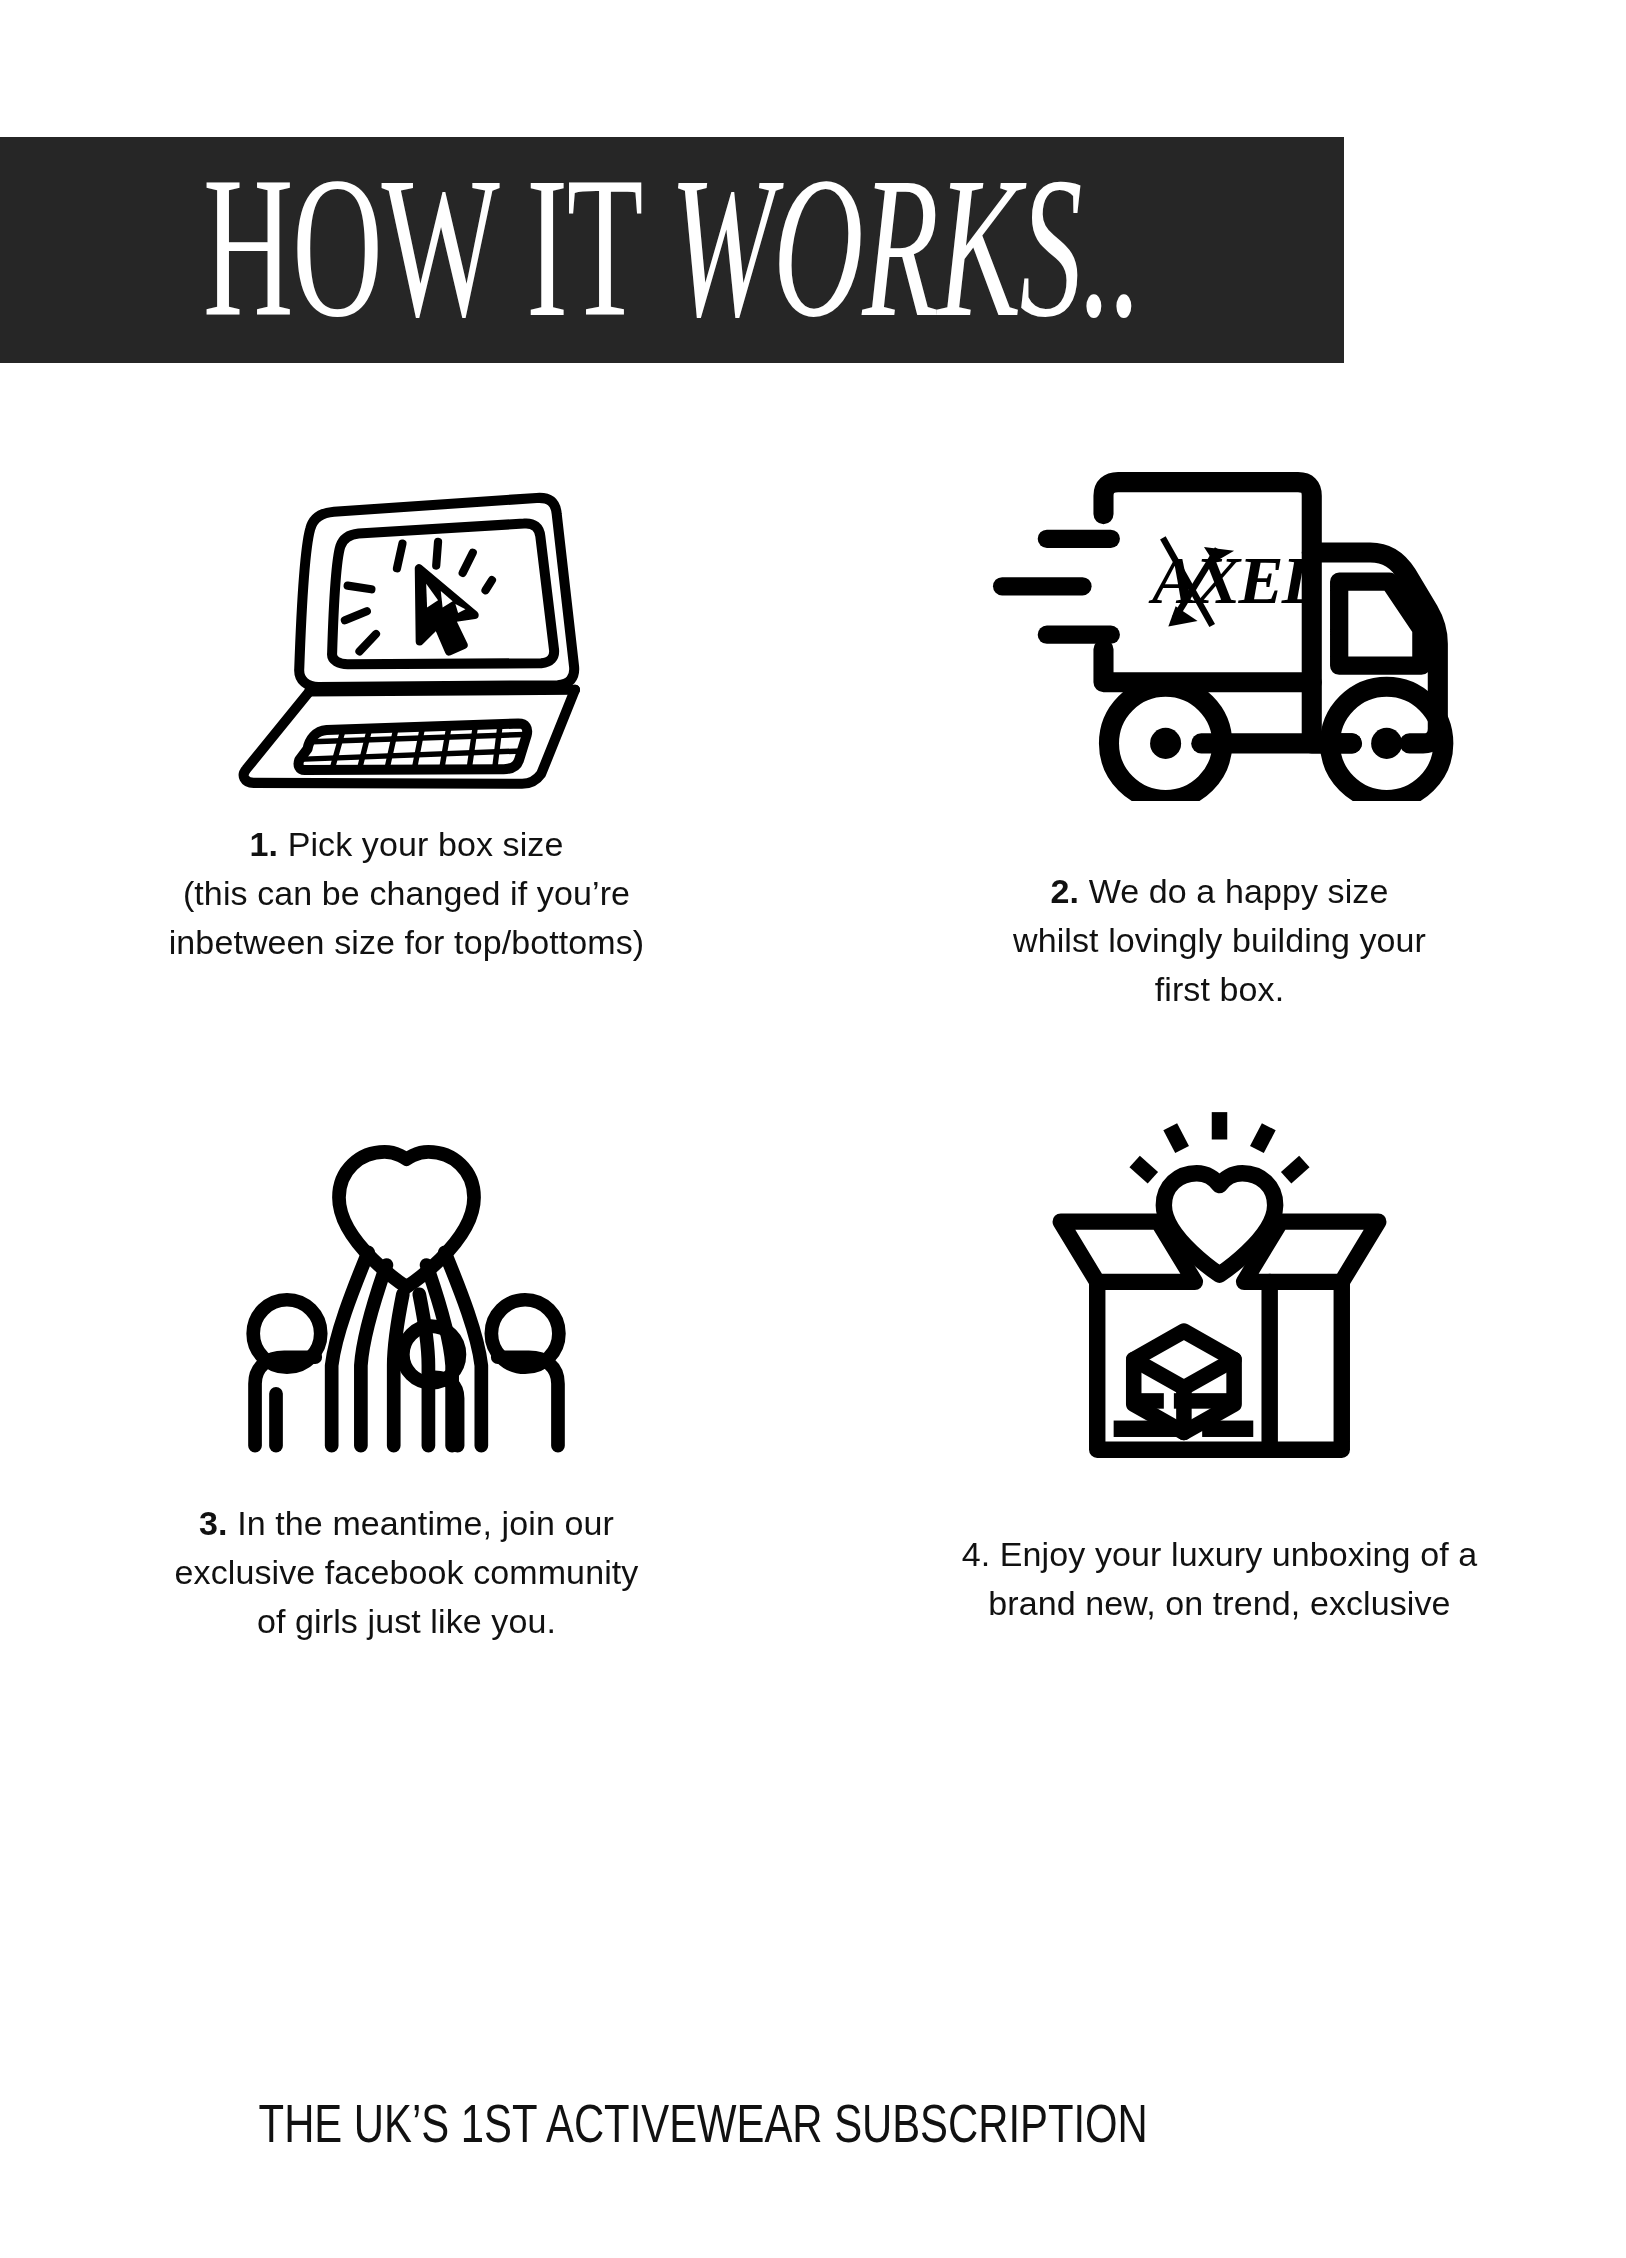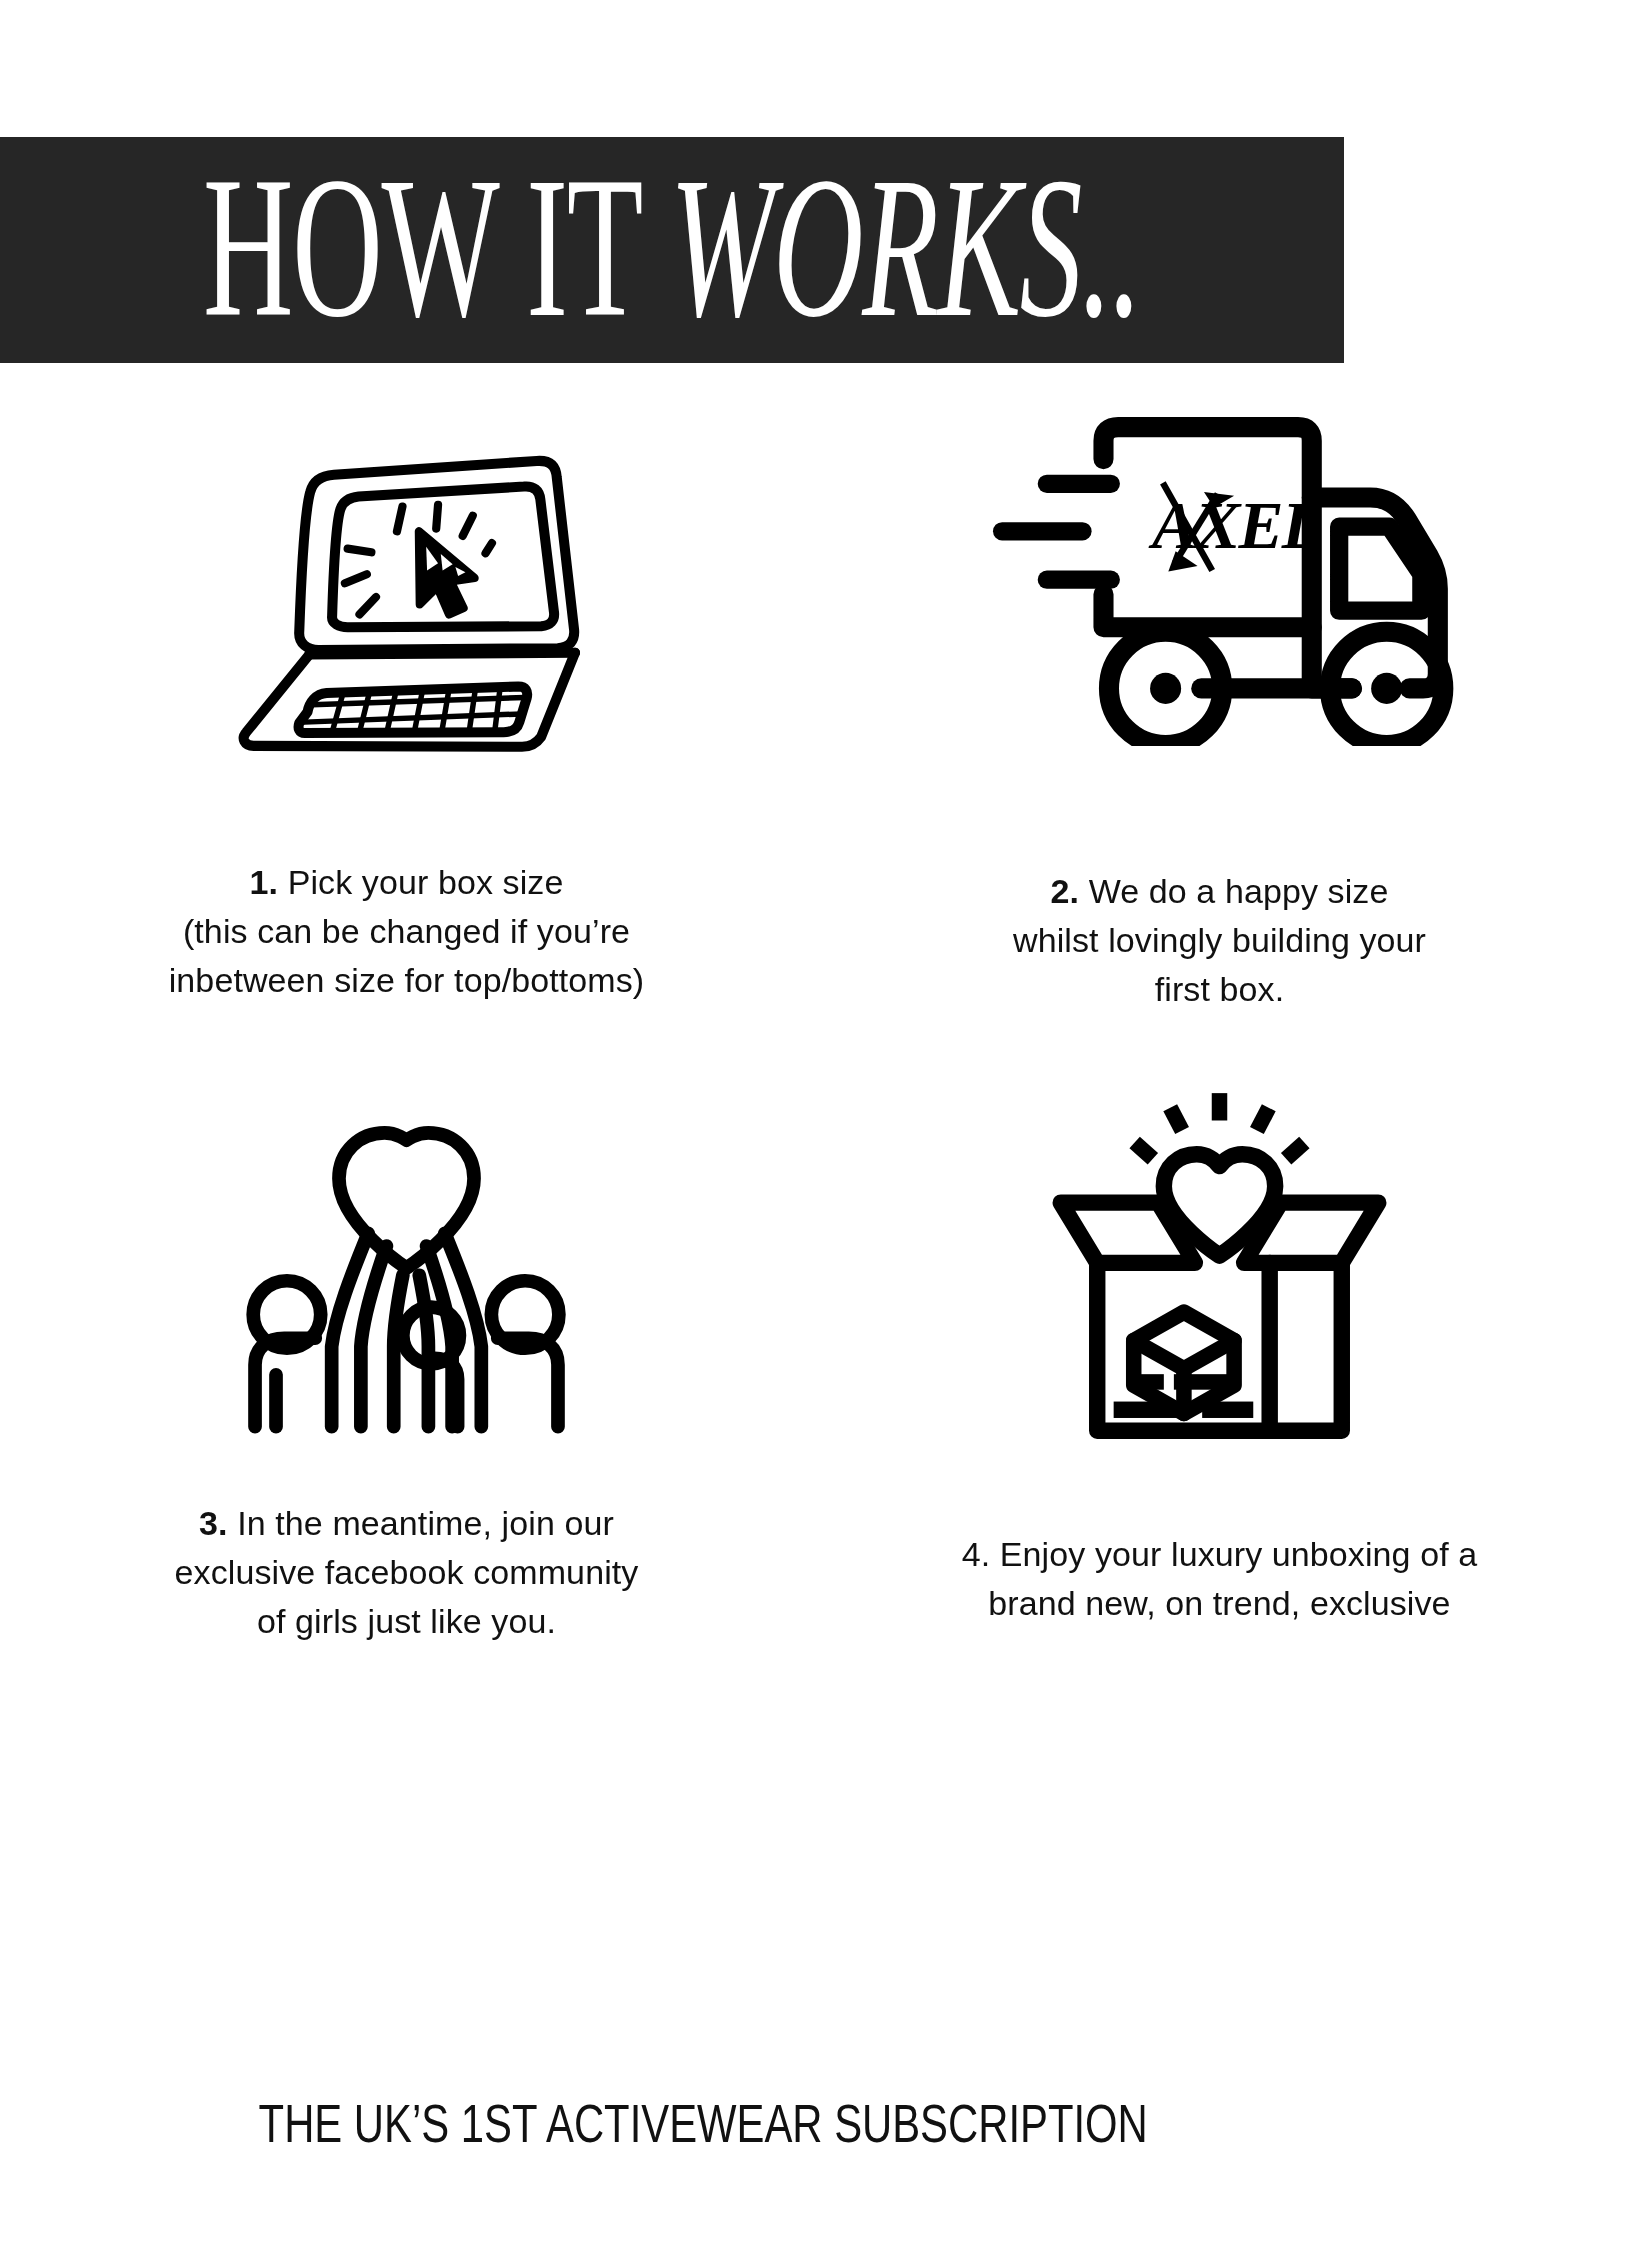--- a/index.html
+++ b/index.html
@@ -38,38 +38,38 @@
     display:grid;
     grid-template-columns:813px 813px;
     grid-template-rows:676px 676px;
   }
   .cell{
     position:relative;
     display:flex;flex-direction:column;align-items:center;
   }
   .art{
     height:384px;width:100%;
-    display:flex;align-items:flex-start;justify-content:center;
+    display:flex;align-items:flex-end;justify-content:center;
   }
   .art svg{display:block;}
   .caption{
     width:585px;
     text-align:center;
     font-family:"Liberation Sans", sans-serif;
     font-size:34px;
     line-height:1.44;
     color:#111111;
     font-weight:400;
     letter-spacing:0.1px;
   }
   .caption b{font-weight:700;}
 
   
   .cell-1 .art{padding-top:14.6px;}
-  .cell-1 .caption{margin-top:66px;}
+  .cell-1 .caption{margin-top:28px;}
   .cell-2 .art{padding-top:24px;}
   .cell-2 .caption{margin-top:66px;}
   .cell-3 .art{padding-top:11px;}
   .cell-3 .caption{margin-top:35px;}
   .cell-4 .art{padding-top:14.6px;}
   .cell-4 .caption{margin-top:62px;}
 
   
   .footer{
     position:absolute;left:0;top:2094px;width:1406px;

